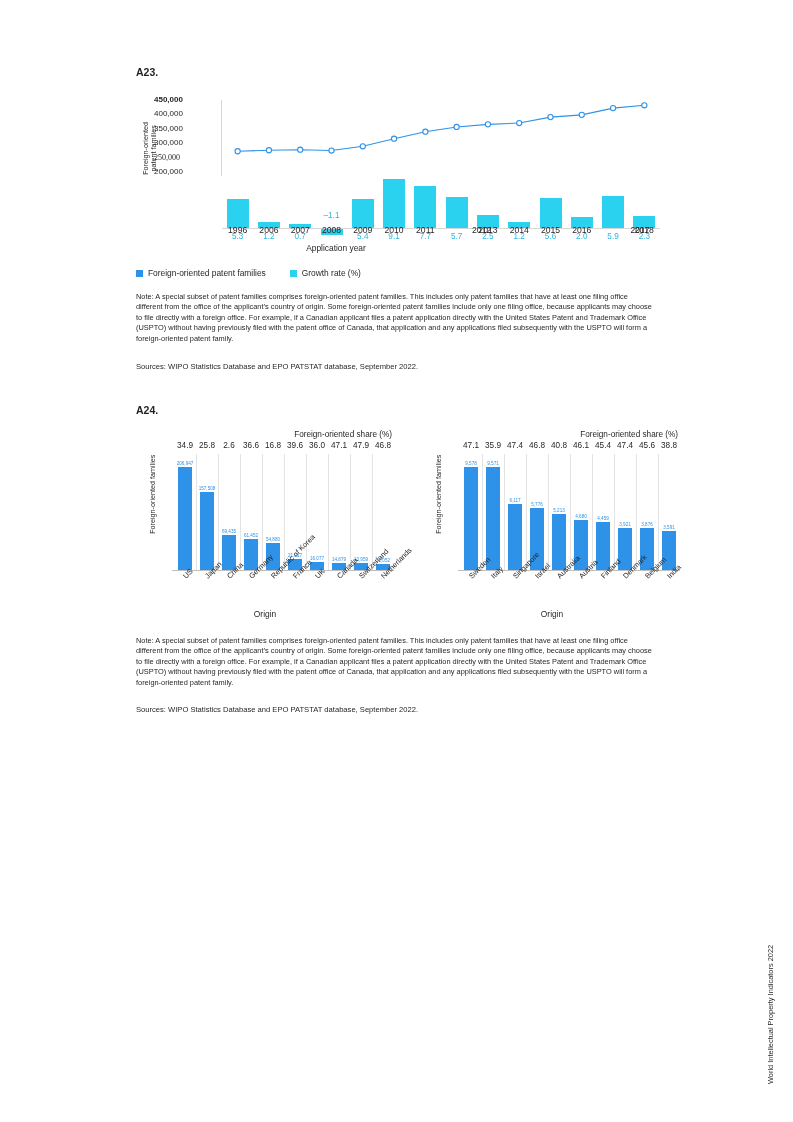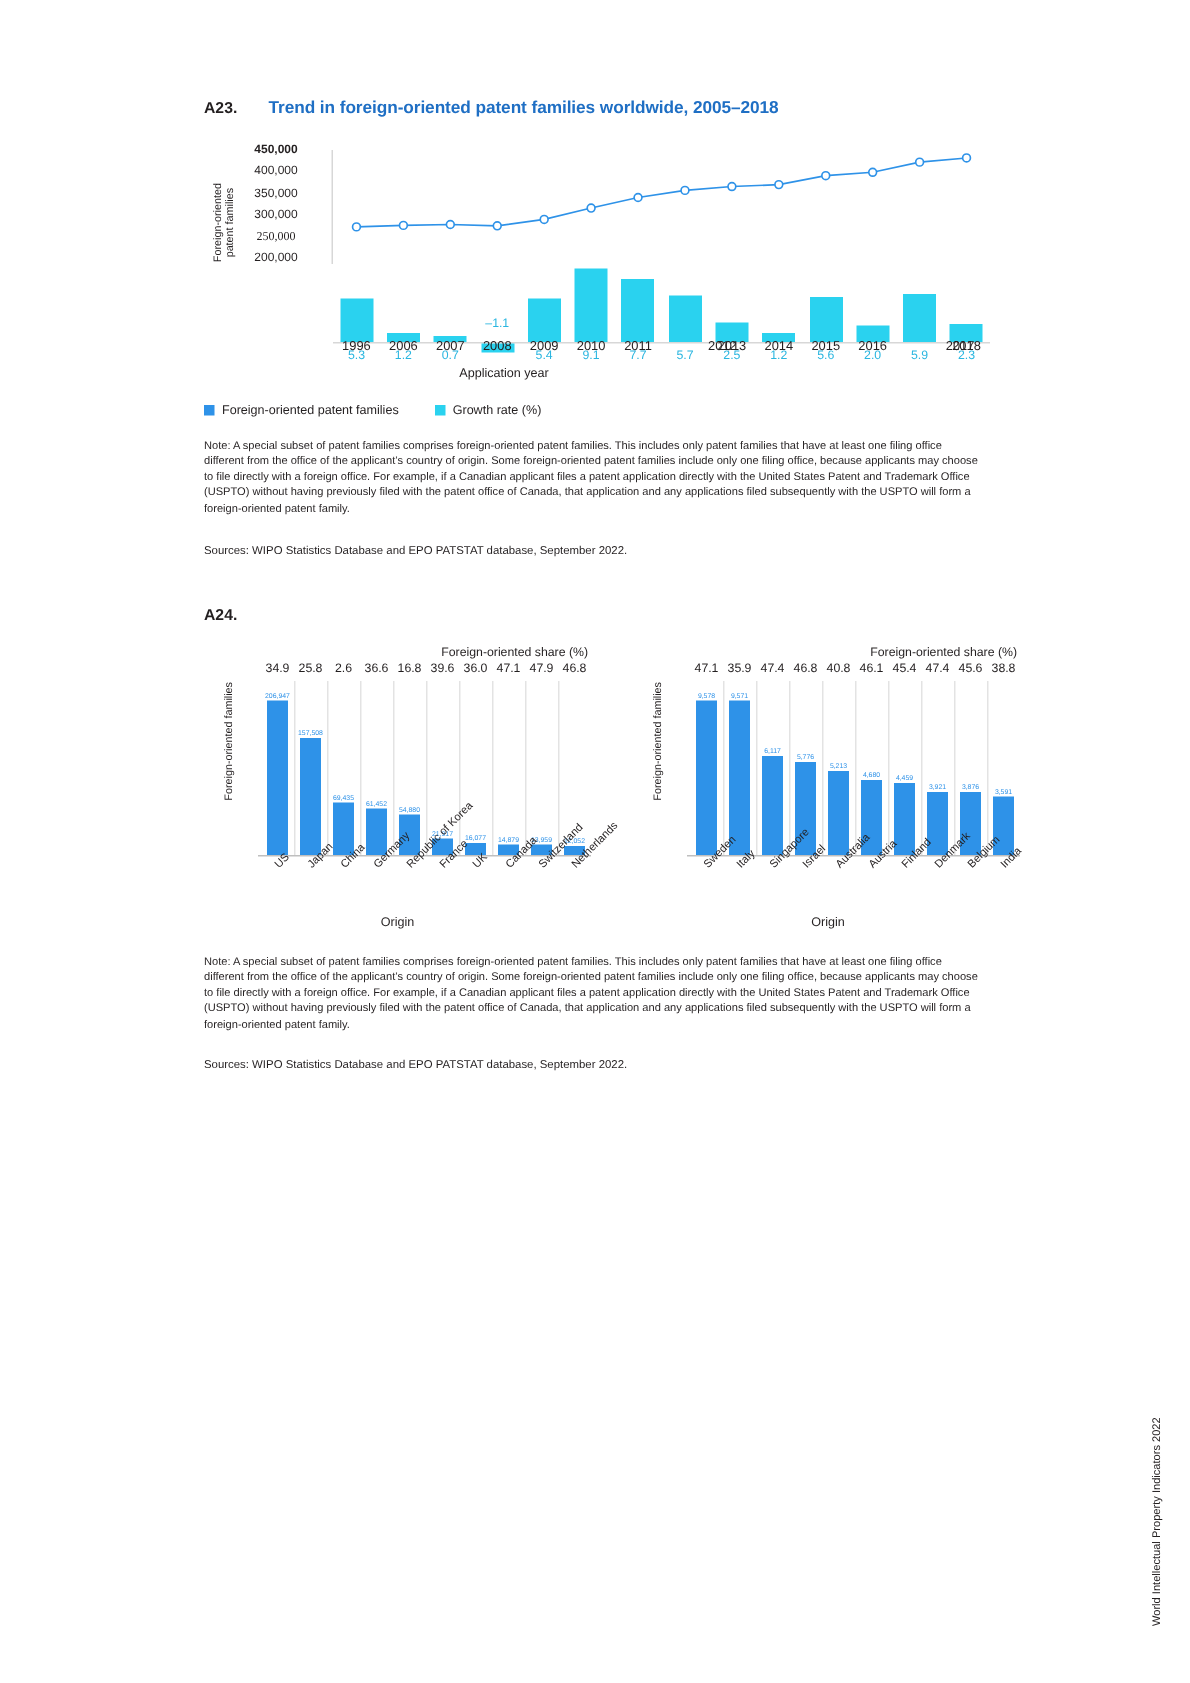--- a/index.html
+++ b/index.html
@@ -15,21 +15,21 @@
   .fig-num{font-size:10.5px;font-weight:bold;color:#231f20;width:43px;flex:none;}
   .fig-title{font-size:11.5px;font-weight:bold;color:#1f6fc4;letter-spacing:-0.05px;}
 
   
   .chart{position:absolute;}
 
   .ylabel-rot{
     position:absolute;transform:rotate(-90deg);transform-origin:center center;
     font-size:7.2px;line-height:8.4px;text-align:center;color:#231f20;white-space:nowrap;
   }
-  .ytick{position:absolute;font-size:8px;text-align:center;color:#231f20;white-space:nowrap;}
+  .ytick{position:absolute;font-size:8px;text-align:left;color:#231f20;white-space:nowrap;}
   .ytick.bold{font-weight:bold;}
 
   .axis-line{position:absolute;background:#d7d7d7;}
 
   .line-poly{position:absolute;left:0;top:0;overflow:visible;}
 
   
   .gbar{position:absolute;background:#2ad2ef;}
   .glabel{position:absolute;font-size:8.2px;color:#2ab6e0;text-align:center;white-space:nowrap;}
   .xtick{position:absolute;font-size:8.6px;color:#231f20;text-align:center;white-space:nowrap;}
@@ -61,21 +61,20 @@
   }
   .pageno{position:absolute;font-size:8px;font-weight:bold;color:#231f20;}
 </style>
 </head>
 <body>
 
 <div class="page">
 
   <div class="fig-head" style="left:136px;top:66px;">
     <span class="fig-num">A23.</span>
-    <span class="fig-title">Trend in foreign-oriented patent families worldwide, 2005–2018</span>
   </div>
 
   <div class="chart" id="a23-chart" style="left:136px;top:92px;width:530px;height:160px;">
     <div class="ylabel-rot" id="a23-ylabel" style="left:-22px;top:48px;width:72px;">
         <div>Foreign-oriented</div>
         <div>patent families</div>
       </div>
     <div id="a23-yticks">
         <div class="ytick bold" style="left: 18px; width: 60px; top: 3px;">450,000</div>
         <div class="ytick" style="left: 18px; width: 60px; top: 17.4px;">400,000</div>

